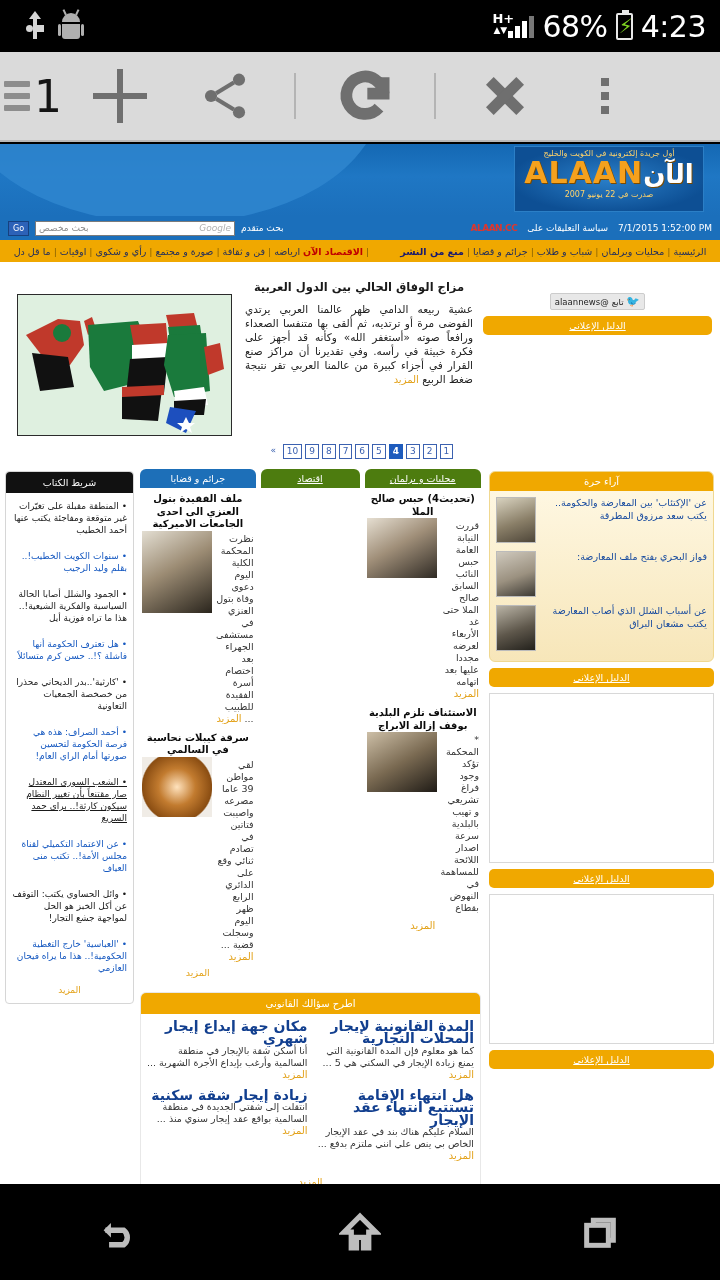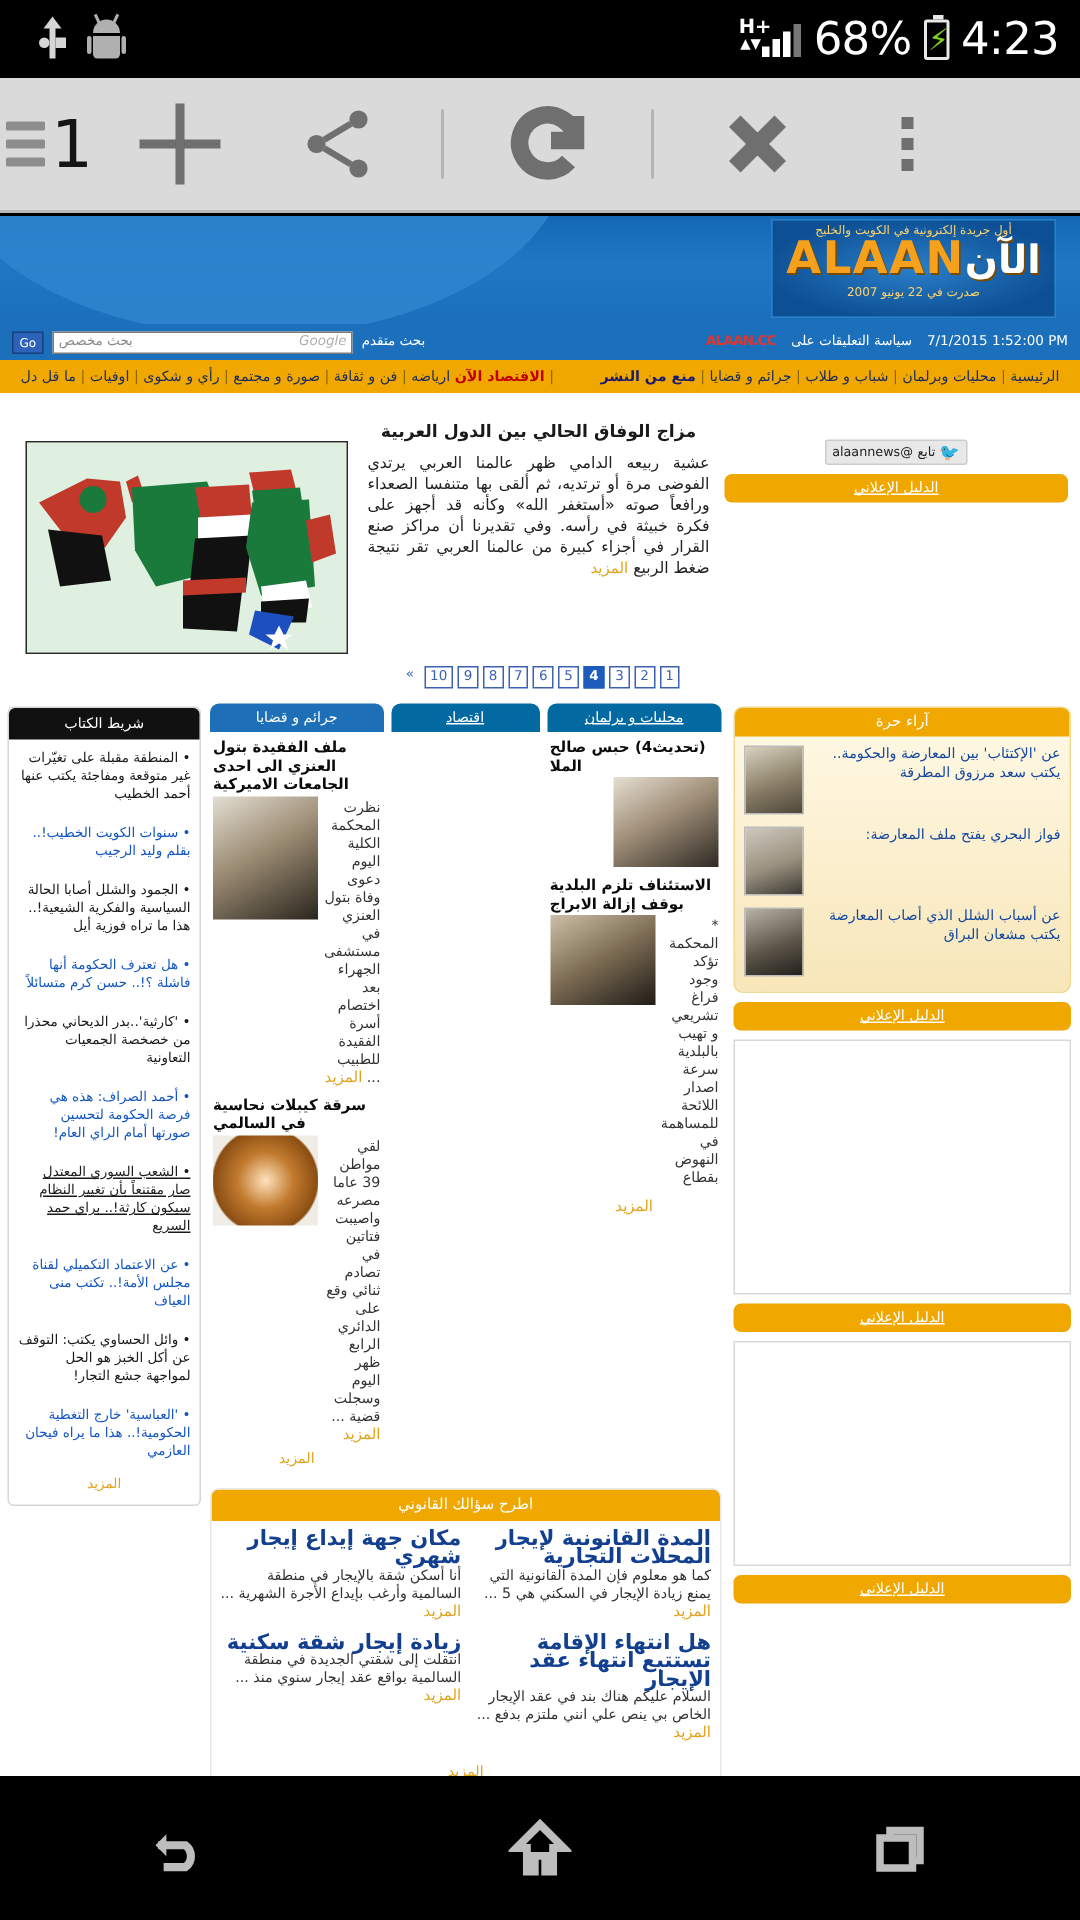--- a/index.html
+++ b/index.html
@@ -167,25 +167,25 @@
         text-align: center; line-height: 13px; background: #fff; }
   .pg.active { background: #1d5bbd; color: #fff; border-color: #1d5bbd; font-weight: bold; }
   .pg.arrow { border: none; color: #3b61b0; }
 
   .sec-row { display: flex; gap: 5px; }
   .sec-col { flex: 1; }
   .sec-head {
     text-align: center; font-size: 9.5px; color: #fff; padding: 4px 0;
     border-radius: 6px 6px 0 0; text-decoration: underline;
   }
-  .sec-head.orange { background: #0369a1; }
+  .sec-head.orange { background: #4d7c0f; }
   .sec-head.blue { background: #1d6fb8; text-decoration: none; }
 
   .art { padding: 5px 2px 2px 2px; }
-  .art-title { font-size: 10px; font-weight: bold; color: #0a0a0a; line-height: 12.5px; text-align: left; }
+  .art-title { font-size: 10px; font-weight: bold; color: #0a0a0a; line-height: 12.5px; text-align: center; }
   .art-body { font-size: 9.5px; color: #333; line-height: 12px; text-align: right; margin-top: 2px; }
   .art-flex { display: flex; gap: 4px; align-items: flex-start; }
   .art-thumb { width: 70px; height: 60px; flex: 0 0 70px; background: #7d7364; border: 0; }
   .art-thumb.tall { height: 82px; }
   .center-more { text-align: center; font-size: 9.5px; color: #e3a21a; padding: 4px 0; }
 
   .legal {
     margin-top: 8px; border: 1px solid #e8e8e8; border-radius: 6px; overflow: hidden; background: #fff;
   }
   .legal-head { background: #f0a800; color: #fff; text-align: center; font-size: 10px; padding: 5px 3px; }
@@ -438,20 +438,24 @@
         </div>
 
         <div class="col-mid">
 
           <div class="sec-row">
             <div class="sec-col">
               <div class="sec-head orange">محليات و برلمان</div>
               <div class="art">
                 <div class="art-title">(تحديث4) حبس صالح الملا</div>
                 <div class="art-flex">
+                  <div class="art-body">
+                    <span>قررت النيابة العامة حبس النائب السابق صالح الملا حتى غد الأربعاء لعرضه مجددا عليها بعد اتهامه</span>
+                    <span class="more">المزيد</span>
+                  </div>
                   <div class="art-thumb" style="background:linear-gradient(150deg,#e6dfd2 0%,#a08f79 45%,#2f2a24 100%)"></div>
                 </div>
               </div>
               <div class="art">
                 <div class="art-title">الاستئناف تلزم البلدية بوقف إزالة الابراج</div>
                 <div class="art-flex">
                   <div class="art-body">
                     <span>* المحكمة تؤكد وجود فراغ تشريعي و تهيب بالبلدية سرعة اصدار اللائحة للمساهمة في النهوض بقطاع</span>
                   </div>
                   <div class="art-thumb" style="background:linear-gradient(150deg,#cdbfa7 0%,#7a6a52 50%,#1f1b16 100%)"></div>

